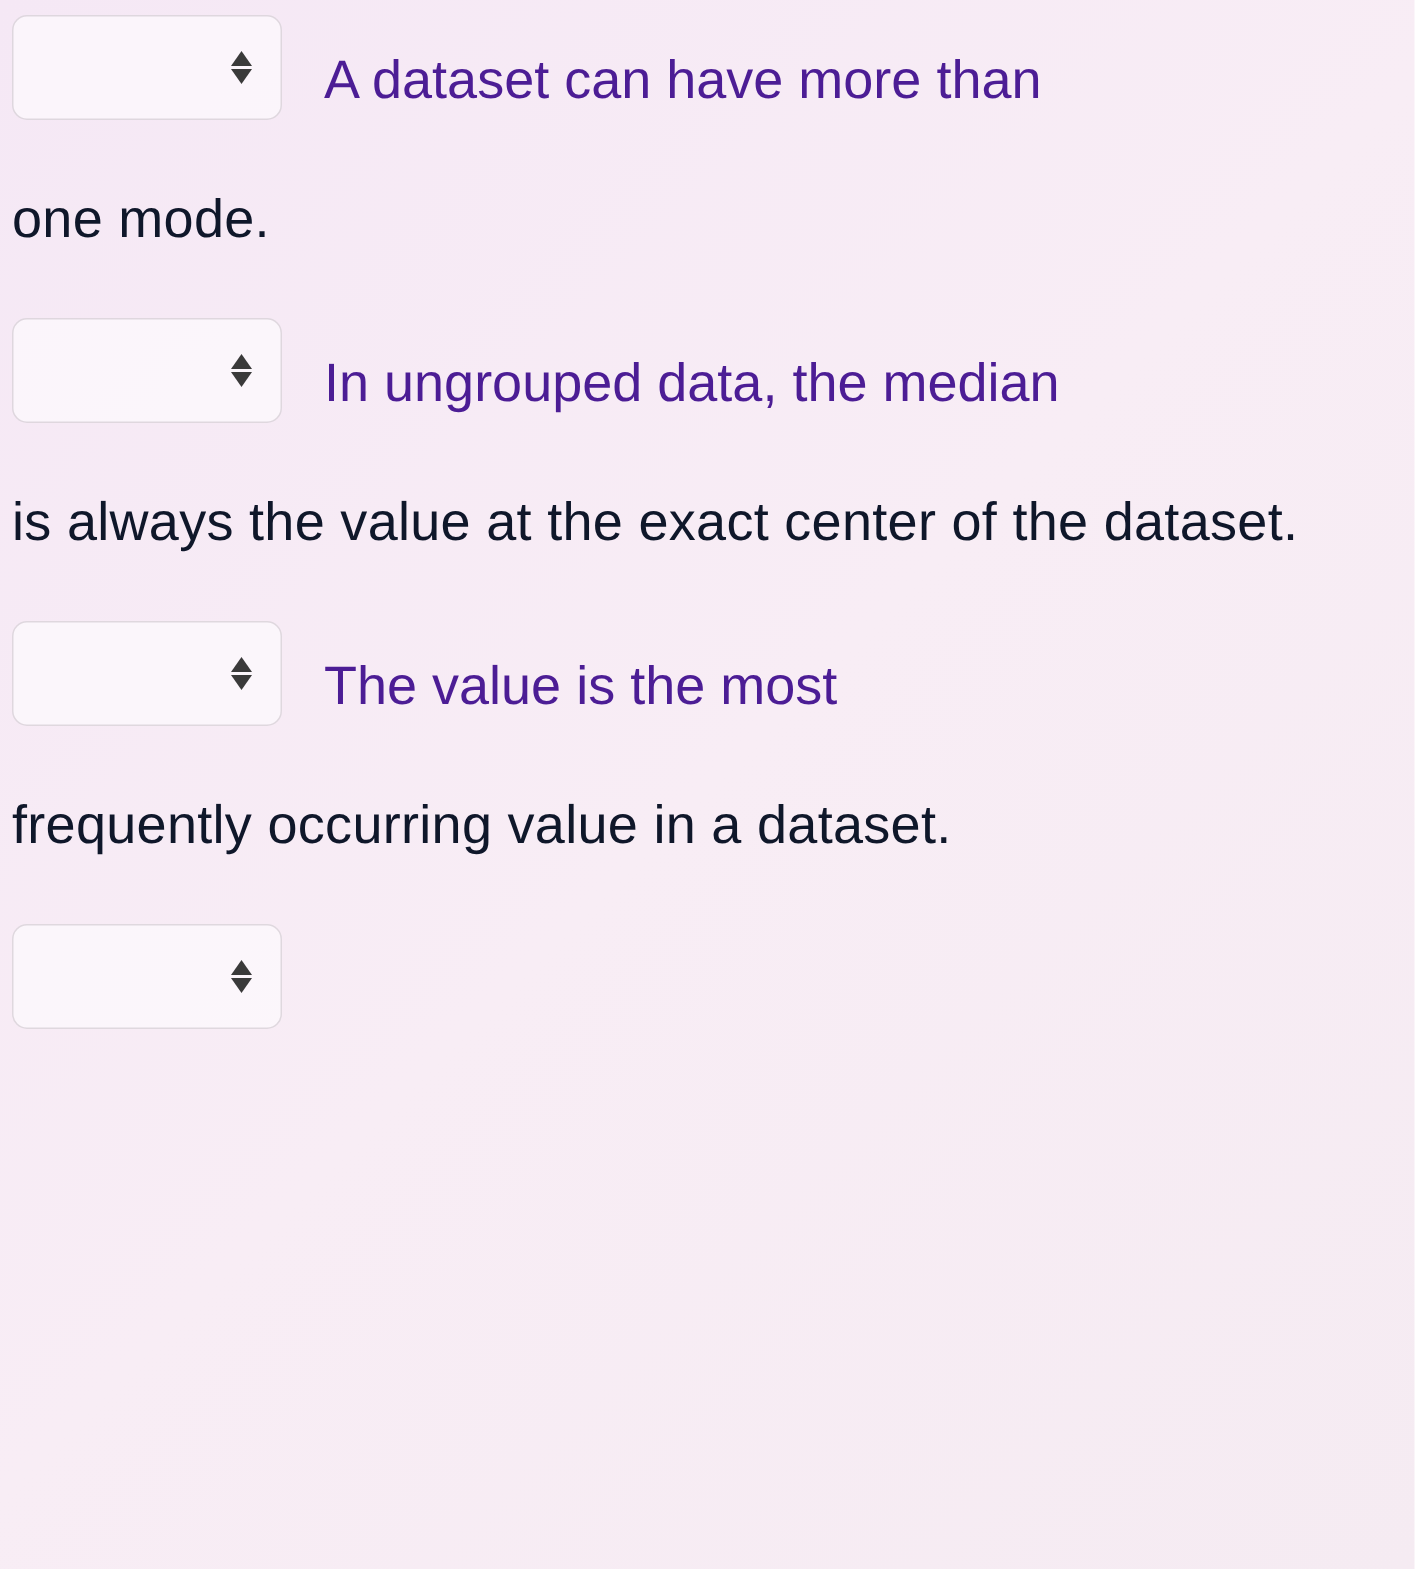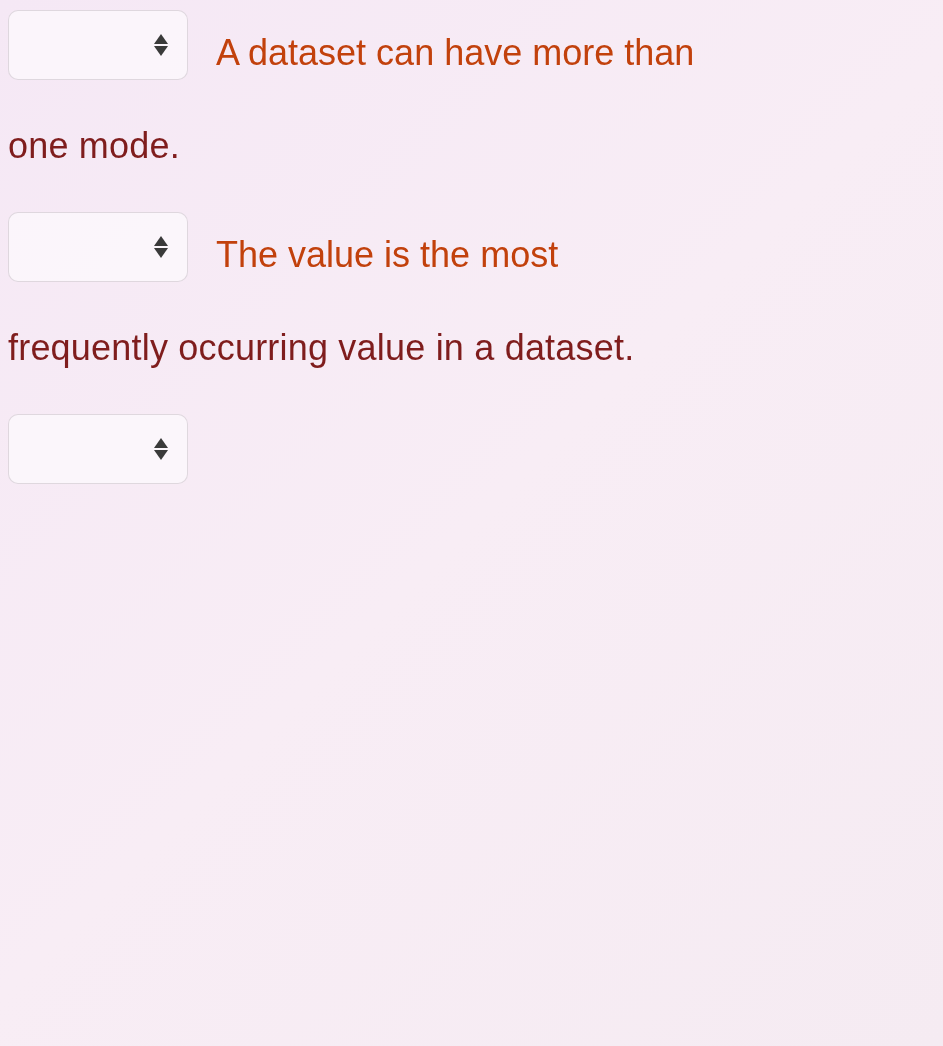--- a/index.html
+++ b/index.html
@@ -44,27 +44,27 @@
       align-items: center;
       line-height: 0;
       gap: 2px;
     }
     .dropdown .arrows svg {
       display: block;
     }
     .continuation {
       font-size: 36px;
       line-height: 2.0;
-      color: #7f1d1d;
+      color: #0f172a;
       letter-spacing: 0.2px;
       margin-bottom: 24px;
     }
     .first-line {
       font-size: 36px;
-      color: #c2410c;
+      color: #4c1d95;
       margin-top: 15px;
     }
   </style>
 </head>
 <body>
 
 <div class="question-block">
   <div class="inline-row">
     <div class="dropdown">
       <span class="arrows">
@@ -75,20 +75,34 @@
             <polygon points="1,0 15,0 8,10" fill="#3a3a3a"></polygon>
           </svg>
       </span>
     </div>
     <span class="first-line">A dataset can have more than</span>
   </div>
   <div class="continuation">one mode.</div>
 </div>
 
 <div class="question-block">
+  <div class="inline-row">
+    <div class="dropdown">
+      <span class="arrows">
+        <svg width="16" height="10" viewBox="0 0 16 10">
+            <polygon points="8,0 15,10 1,10" fill="#3a3a3a"></polygon>
+          </svg>
+        <svg width="16" height="10" viewBox="0 0 16 10">
+            <polygon points="1,0 15,0 8,10" fill="#3a3a3a"></polygon>
+          </svg>
+      </span>
+    </div>
+    <span class="first-line">In ungrouped data, the median</span>
+  </div>
+  <div class="continuation">is always the value at the exact center of the dataset.</div>
 </div>
 
 <div class="question-block">
   <div class="inline-row">
     <div class="dropdown">
       <span class="arrows">
         <svg width="16" height="10" viewBox="0 0 16 10">
             <polygon points="8,0 15,10 1,10" fill="#3a3a3a"></polygon>
           </svg>
         <svg width="16" height="10" viewBox="0 0 16 10">

